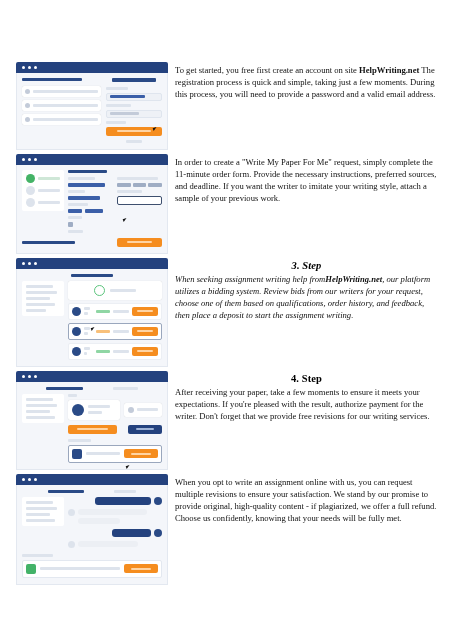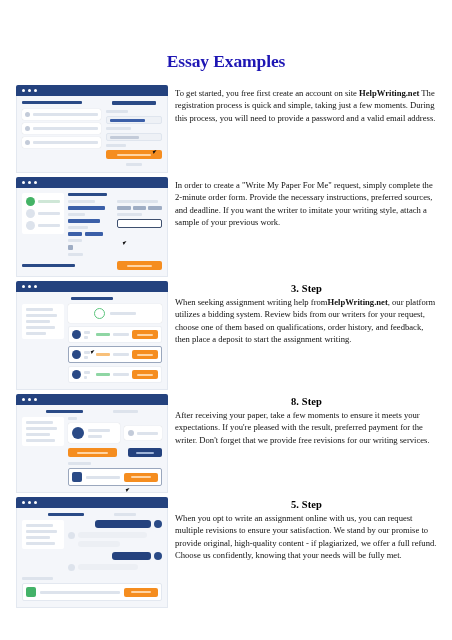--- a/index.html
+++ b/index.html
@@ -162,21 +162,20 @@
   }
   .msg-bubble-lt { background:#eceff4; border-radius:3px; height:6px; }
 </style>
 </head>
 <body>
 
 <div class="page">
 
   <h1 class="title">
     <br>
-    <span>Essay Examples</span>
   </h1>
 
   <div class="body-wrap">
 
     <div class="step-row">
       <div class="shot-col">
         <div class="shot">
           <div class="shot-bar">
             <i></i>
             <i></i>
@@ -287,25 +286,25 @@
             <div class="row" style="margin-top:5px;justify-content:space-between;align-items:center;">
               <span class="bar dark" style="width:38%;"></span>
               <span class="btn-orange" style="width:32%;">
                   <span class="bar" style="width:55%;"></span>
                 </span>
             </div>
           </div>
         </div>
       </div>
       <div class="text-col">
-        <p class="step-text"><span>In order to create a "Write My Paper For Me" request, simply complete the 2-minute order form. Provide the necessary instructions, preferred sources, and deadline. If you want the writer to imitate your writing style, attach a sample of your previous work.</span><b></b><span></span></p>
+        <p class="step-text"><span>In order to create a "Write My Paper For Me" request, simply complete the 11-minute order form. Provide the necessary instructions, preferred sources, and deadline. If you want the writer to imitate your writing style, attach a sample of your previous work.</span><b></b><span></span></p>
       </div>
     </div>
 
-    <div class="step-row" style="margin-top:4px;">
+    <div class="step-row" style="margin-top:4px;font-style:italic;">
       <div class="shot-col">
         <div class="shot">
           <div class="shot-bar">
             <i></i>
             <i></i>
             <i></i>
           </div>
           <div class="shot-body">
             <div class="row" style="justify-content:center;margin-bottom:4px;">
               <span class="bar dark" style="width:30%;"></span>
@@ -426,22 +425,22 @@
                       </span>
                   </div>
                 </div>
                 <div class="cursor" style="left:62%;bottom:-5px;"></div>
               </div>
             </div>
           </div>
         </div>
       </div>
       <div class="text-col">
-        <div class="step-heading">8. Step</div>
-        <p class="step-text"><span>After receiving your paper, take a few moments to ensure it meets your expectations. If you're pleased with the result, preferred payment for the writer. Don't forget that we provide free revisions for our writing services.</span><b></b><span></span></p>
+        <div class="step-heading">4. Step</div>
+        <p class="step-text"><span>After receiving your paper, take a few moments to ensure it meets your expectations. If you're pleased with the result, authorize payment for the writer. Don't forget that we provide free revisions for our writing services.</span><b></b><span></span></p>
       </div>
     </div>
 
     <div class="step-row" style="margin-top:8px;">
       <div class="shot-col">
         <div class="shot">
           <div class="shot-bar">
             <i></i>
             <i></i>
             <i></i>
@@ -489,19 +488,18 @@
                 <span class="bar light" style="flex:1;"></span>
                 <span class="btn-orange" style="width:34px;">
                     <span class="bar" style="width:60%;"></span>
                   </span>
               </div>
             </div>
           </div>
         </div>
       </div>
       <div class="text-col">
-        <div class="step-heading">5. Step</div>
         <p class="step-text"><span>When you opt to write an assignment online with us, you can request multiple revisions to ensure your satisfaction. We stand by our promise to provide original, high-quality content - if plagiarized, we offer a full refund. Choose us confidently, knowing that your needs will be fully met.</span><b></b><span></span></p>
       </div>
     </div>
 
   </div>
 </div>
 
 </body></html>

